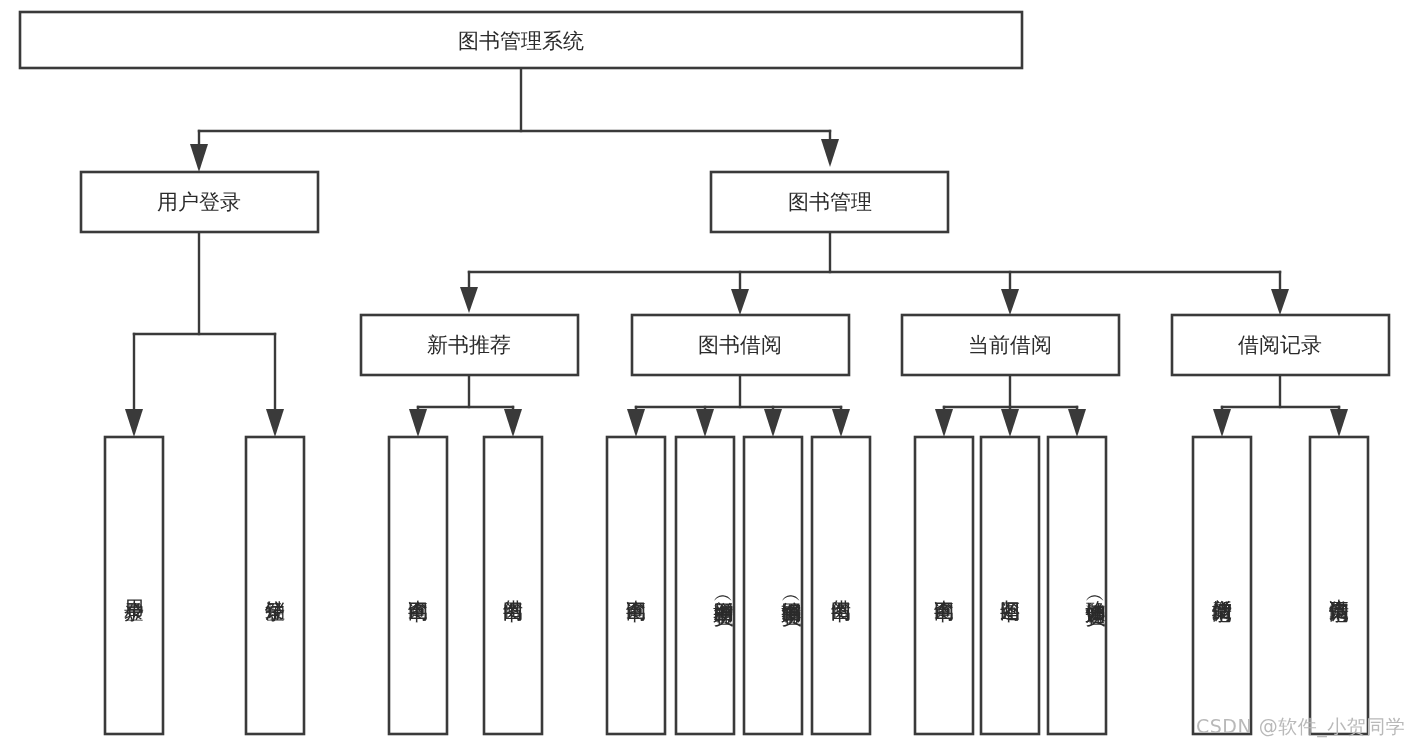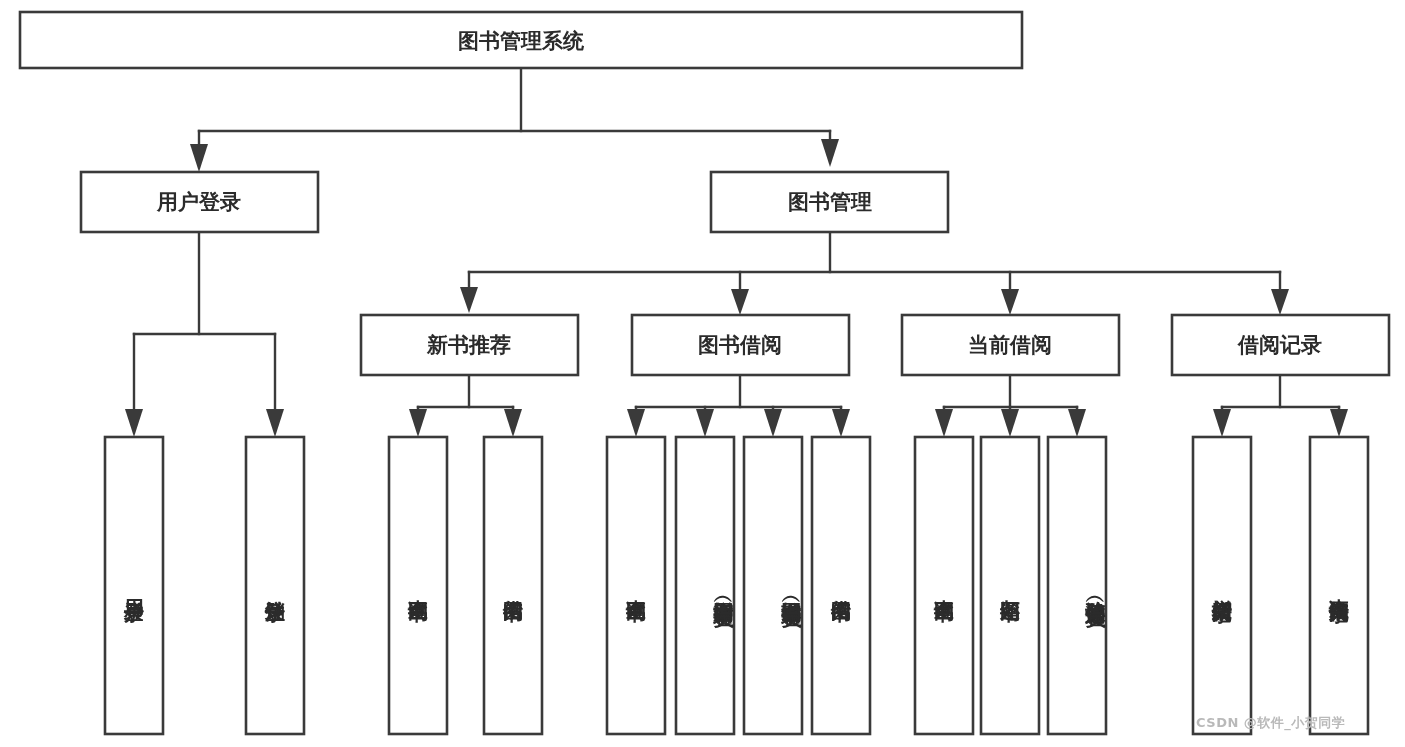--- a/index.html
+++ b/index.html
@@ -12,21 +12,20 @@
     width: 1405px;
     height: 747px;
     font-family: "DejaVu Sans", "Liberation Sans", sans-serif;
     overflow: hidden;
   }
   #diagram-root {
     position: relative;
     width: 1405px;
     height: 747px;
     background: #ffffff;
-    font-weight: bold;
   }
   svg#diagram-canvas {
     position: absolute;
     left: 0;
     top: 0;
     width: 1405px;
     height: 747px;
     display: block;
   }
   .node-box {
@@ -60,21 +59,21 @@
     line-height: 1.05;
     color: #2b2b2b;
     letter-spacing: 1px;
     white-space: nowrap;
     text-align: center;
     pointer-events: none;
   }
   .watermark {
     position: absolute;
     font-family: "DejaVu Sans", "Liberation Sans", sans-serif;
-    font-size: 13px;
+    font-size: 19px;
     color: #b9b9b9;
     white-space: nowrap;
     letter-spacing: 0.5px;
   }
 </style>
 </head>
 <body>
 
 <div id="diagram-root">
 

